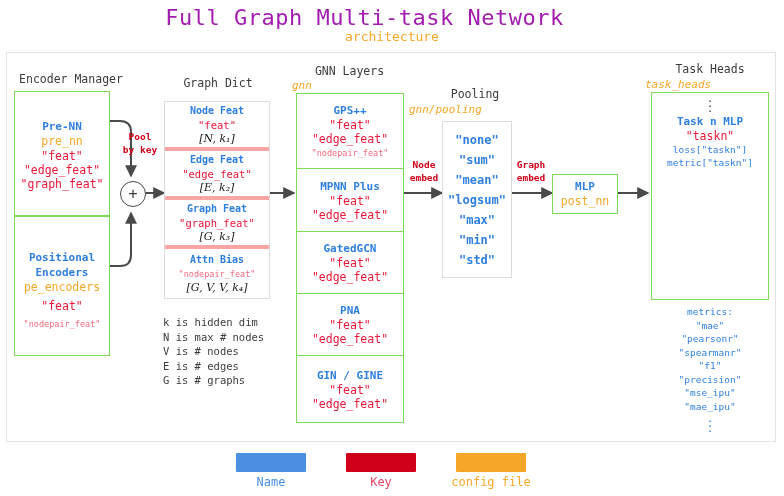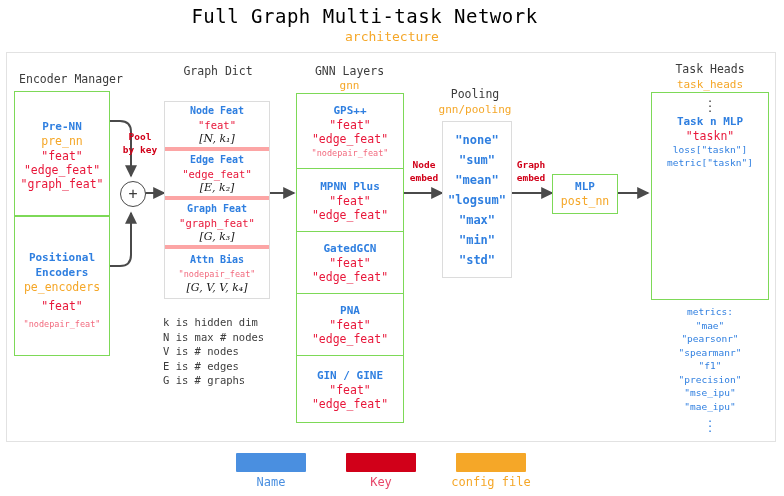--- a/index.html
+++ b/index.html
@@ -5,32 +5,32 @@
   html,body{margin:0;padding:0;}
   body{
     width:784px;height:496px;
     background:#ffffff;
     font-family:"DejaVu Sans Mono","Liberation Mono",monospace;
     overflow:hidden;
     position:relative;
   }
   .title{
     position:absolute;left:0;top:5px;width:729px;text-align:center;
-    font-size:19px;color:#000000;letter-spacing:.5px;
+    font-size:22px;color:#a21caf;letter-spacing:.5px;
   }
   .subtitle{
     position:absolute;left:0;top:29px;width:784px;text-align:center;
     font-size:13px;color:#f5a728;
   }
   .frame{
     position:absolute;left:6px;top:52px;width:770px;height:390px;
     border:1px solid #e2e2e2;background:#fff;box-sizing:border-box;
   }
   .col-title{position:absolute;font-size:11.5px;color:#3c3c3c;text-align:center;white-space:nowrap;}
-  .col-sub{position:absolute;font-size:11px;color:#f5a728;text-align:center;white-space:nowrap;}
+  .col-sub{position:absolute;font-size:11px;color:#f5a728;text-align:left;white-space:nowrap;font-style:italic;}
   .gbox{
     position:absolute;border:1.6px solid #7dd957;background:#fff;box-sizing:border-box;
   }
   .pbox{
     position:absolute;border:1px solid #dcdcdc;background:#fff;box-sizing:border-box;
   }
   .sec{
     border-bottom:4px solid #fca5a5;box-sizing:border-box;
     display:flex;flex-direction:column;align-items:center;justify-content:center;
   }
@@ -60,21 +60,21 @@
 </head>
 <body>
 
 <div class="title">Full Graph Multi-task Network</div>
 <div class="subtitle">architecture</div>
 
 <div class="frame"></div>
 
 <div class="col-title" style="left:6px;top:72px;width:130px;">Encoder Manager</div>
 
-<div class="col-title" style="left:158px;top:64px;width:120px;">Graph Dict</div>
+<div class="col-title" style="left:158px;top:76px;width:120px;">Graph Dict</div>
 
 <div class="col-title" style="left:292px;top:64px;width:115px;">GNN Layers</div>
 <div class="col-sub" style="left:292px;top:79px;width:115px;">gnn</div>
 
 <div class="col-title" style="left:415px;top:87px;width:120px;">Pooling</div>
 <div class="col-sub" style="left:409px;top:103px;width:132px;">gnn/pooling</div>
 
 <div class="col-title" style="left:645px;top:62px;width:130px;">Task Heads</div>
 <div class="col-sub" style="left:645px;top:78px;width:130px;">task_heads</div>
 

